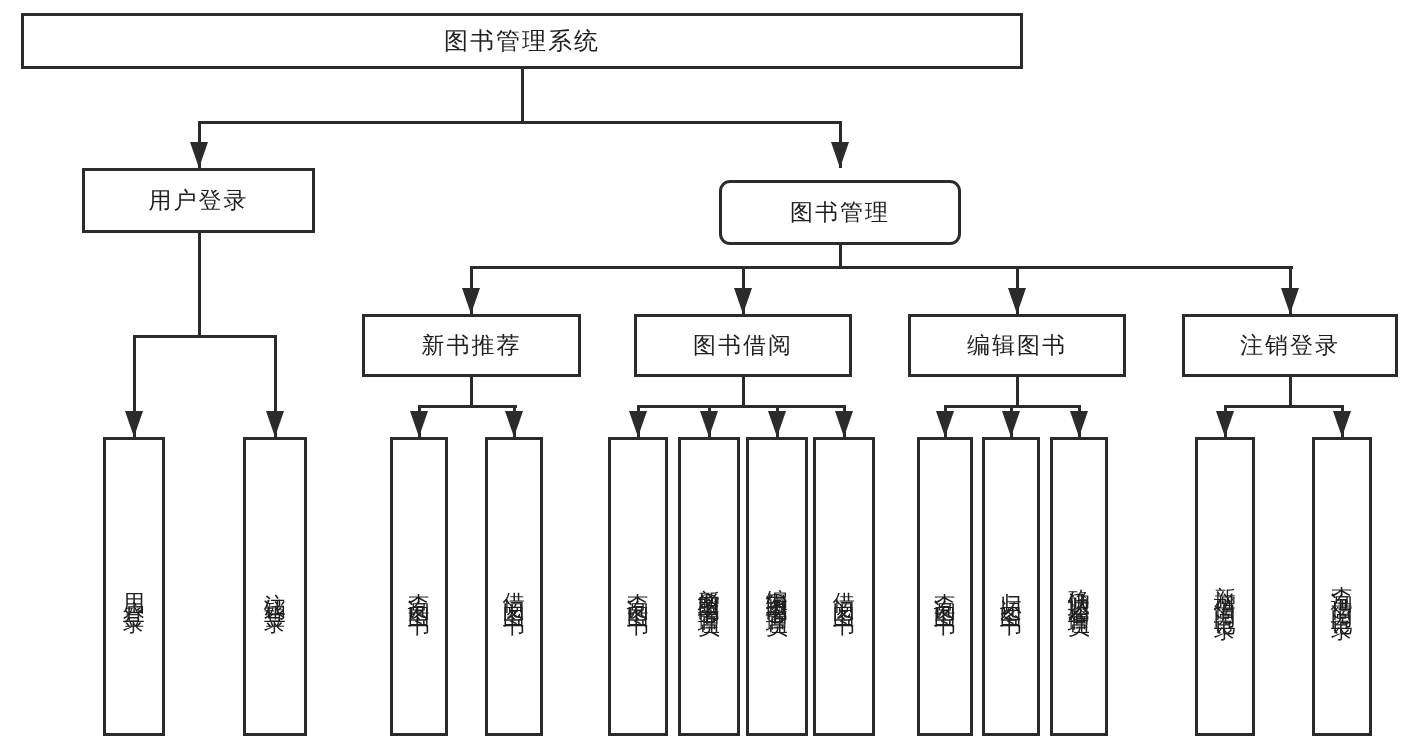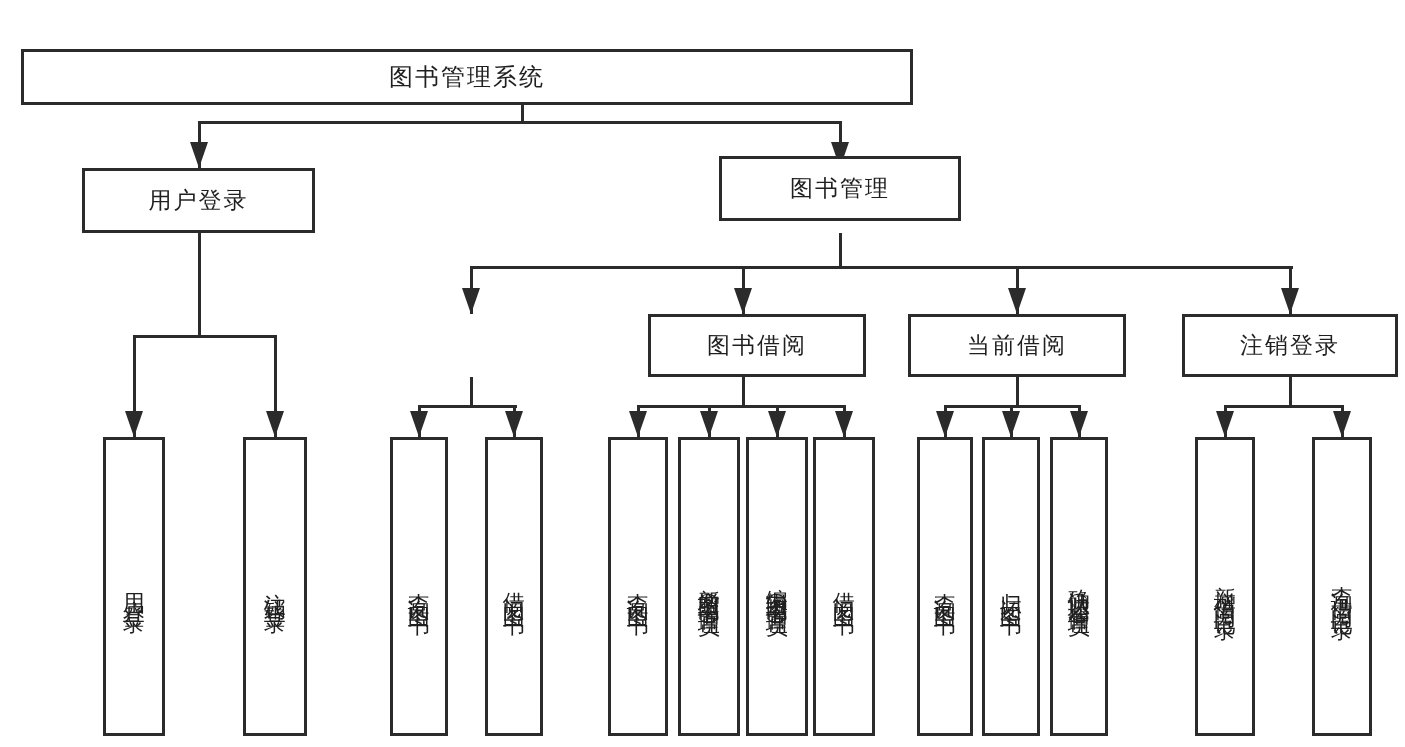--- a/index.html
+++ b/index.html
@@ -26,27 +26,28 @@
   .watermark {
     position:absolute; left:1158px; top:712px; z-index:5;
     font-size:22px; color:#a4a9af; letter-spacing:1px; white-space:nowrap;
   }
 </style>
 </head>
 <body>
 
 <div class="canvas">
 
-  <div class="box" style="left:21px;top:13px;width:892px;height:56px;font-size:24px;margin-top:36px;">图书管理系统</div>
+  <div class="box" style="left:21px;top:13px;width:1002px;height:56px;font-size:24px;">图书管理系统</div>
 
   <div class="box" style="left:82px;top:168px;width:233px;height:65px;">用户登录</div>
-  <div class="box" style="left:719px;top:156px;width:242px;height:65px;">图书管理</div>
+  <div class="box" style="left:719px;top:180px;width:242px;height:65px;border-radius:11px;">图书管理</div>
 
-  <div class="box" style="left:634px;top:314px;width:218px;height:63px;margin-left:14px;">图书借阅</div>
-  <div class="box" style="left:908px;top:314px;width:218px;height:63px;">当前借阅</div>
+  <div class="box" style="left:362px;top:314px;width:219px;height:63px;">新书推荐</div>
+  <div class="box" style="left:634px;top:314px;width:218px;height:63px;">图书借阅</div>
+  <div class="box" style="left:908px;top:314px;width:218px;height:63px;">编辑图书</div>
   <div class="box" style="left:1182px;top:314px;width:216px;height:63px;">注销登录</div>
 
   <div class="box vbox" style="left:103px;top:437px;width:62px;height:299px;">用户登录</div>
   <div class="box vbox" style="left:243px;top:437px;width:64px;height:299px;">注销登录</div>
 
   <div class="box vbox" style="left:390px;top:437px;width:58px;height:299px;">查询图书</div>
   <div class="box vbox" style="left:485px;top:437px;width:58px;height:299px;">借阅图书</div>
 
   <div class="box vbox" style="left:608px;top:437px;width:60px;height:299px;">查询图书</div>
   <div class="box vbox" style="left:678px;top:437px;width:62px;height:299px;letter-spacing:4px;">新增图书（管理员）</div>

